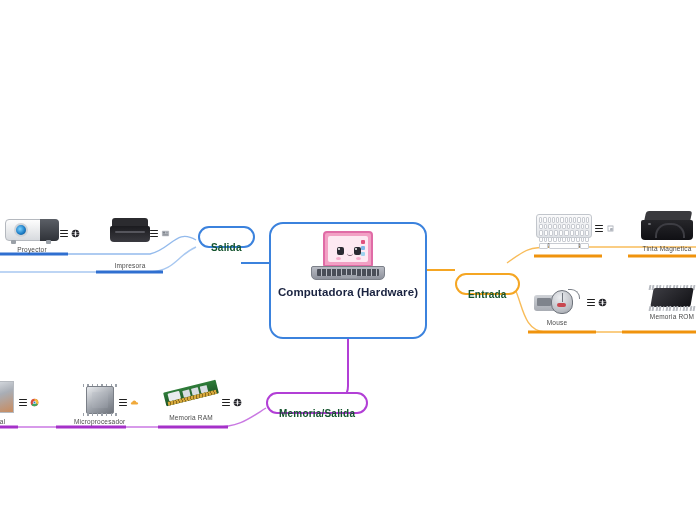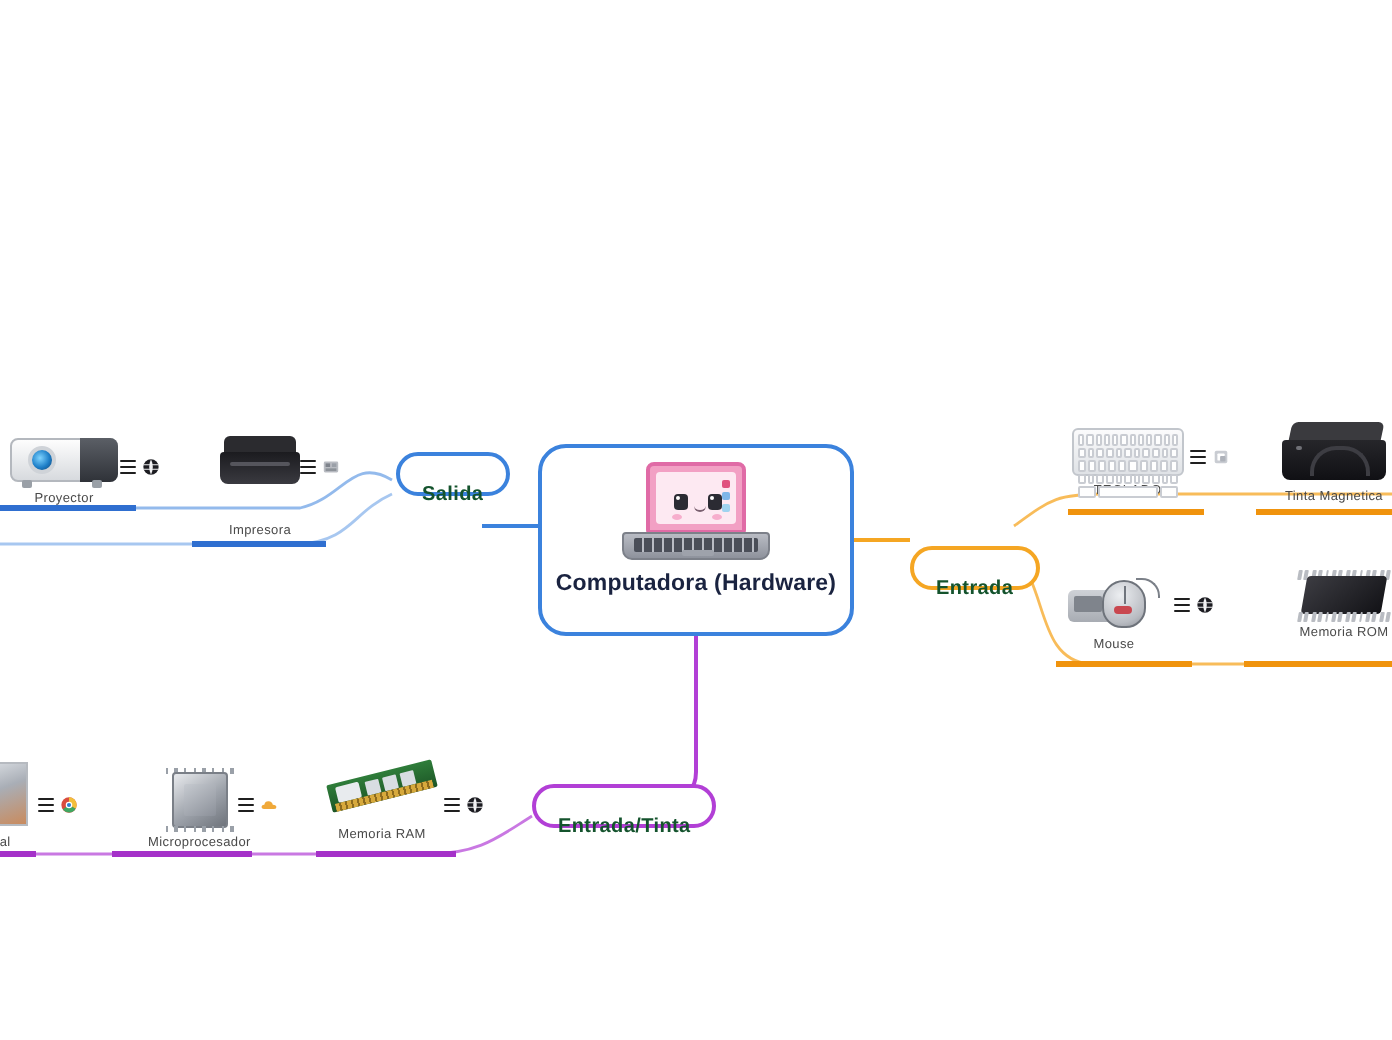--- a/index.html
+++ b/index.html
@@ -25,21 +25,21 @@
     height: 520px;
     pointer-events: none;
   }
 
   
   .center-node {
     position: absolute;
     left: 269px;
     top: 222px;
     width: 158px;
-    height: 96px;
+    height: 117px;
     border: 2px solid #3b82dd;
     border-radius: 14px;
     background: #ffffff;
     box-sizing: border-box;
     display: flex;
     flex-direction: column;
     align-items: center;
     justify-content: flex-start;
     padding-top: 7px;
   }
@@ -750,21 +750,21 @@
           <i></i>
           <i></i>
           <i></i>
           <i></i>
         </div>
     </div>
     <div class="leaf-label">Memoria ROM</div>
   </div>
 
   <div class="branch" style="left:266px; top:392px; border-color:#b23fd6;">
-    <span>Entrada/Tinta</span>
+    <span>Memoria/Salida</span>
   </div>
 
   <div class="cutphoto" style="left:-8px; top:381px; width:22px; height:32px;"></div>
   <div class="leaf-label" style="position:absolute; left:-4px; top:416px;">nal</div>
   <div class="iconpair" style="left:19px; top:398px;">
     <span class="burger">
       <i></i>
         <i></i>
         <i></i>
     </span>

